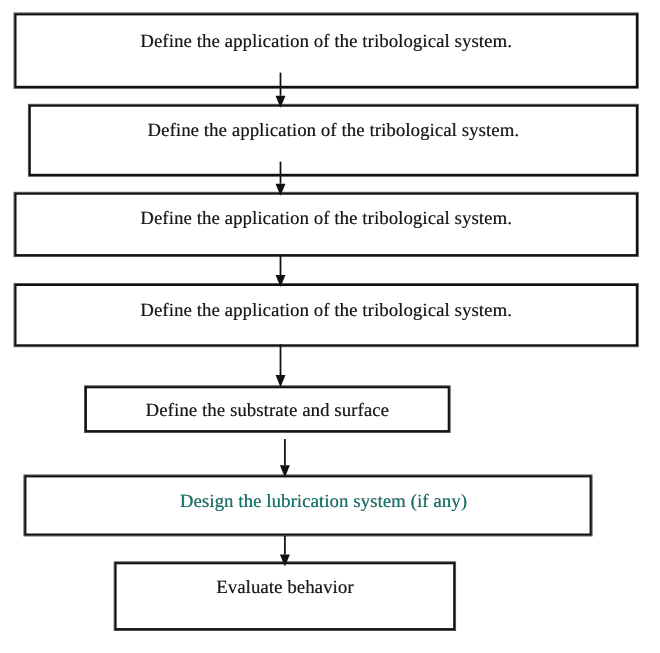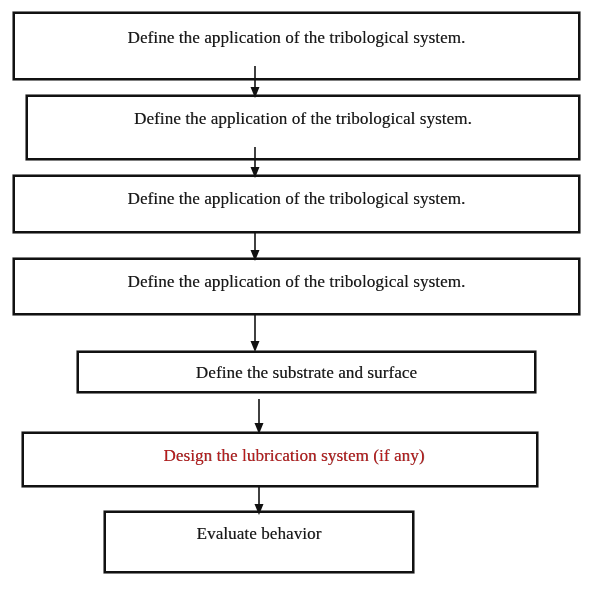--- a/index.html
+++ b/index.html
@@ -61,26 +61,26 @@
   </div>
 
   <div class="flow-box" id="box-2" style="left: 13px; top: 175px; width: 567px; height: 58px; border-color: rgb(17, 17, 17); background: rgb(255, 255, 255);">
     <span class="box-label" style="top: 12px; color: rgb(24, 24, 24);">Define the application of the tribological system.</span>
   </div>
 
   <div class="flow-box" id="box-3" style="left: 13px; top: 258px; width: 567px; height: 57px; border-color: rgb(17, 17, 17); background: rgb(255, 255, 255);">
     <span class="box-label" style="top: 12px; color: rgb(24, 24, 24);">Define the application of the tribological system.</span>
   </div>
 
-  <div class="flow-box" id="box-4" style="left: 77px; top: 351px; width: 459px; height: 42px; border-color: rgb(17, 17, 17); background: rgb(255, 255, 255);">
+  <div class="flow-box" id="box-4" style="left: 77px; top: 351px; width: 332px; height: 42px; border-color: rgb(17, 17, 17); background: rgb(255, 255, 255);">
     <span class="box-label" style="top: 10px; color: rgb(24, 24, 24);">Define the substrate and surface</span>
   </div>
 
   <div class="flow-box" id="box-5" style="left: 22px; top: 432px; width: 516px; height: 55px; border-color: rgb(17, 17, 17); background: rgb(255, 255, 255);">
-    <span class="box-label" style="top: 12px; color: #b91c1c; padding-left: 28px;">Design the lubrication system (if any)</span>
+    <span class="box-label" style="top: 12px; color: #0f766e; padding-left: 28px;">Design the lubrication system (if any)</span>
   </div>
 
   <div class="flow-box" id="box-6" style="left: 104px; top: 511px; width: 310px; height: 62px; border-color: rgb(17, 17, 17); background: rgb(255, 255, 255);">
     <span class="box-label" style="top: 11px; color: rgb(24, 24, 24);">Evaluate behavior</span>
   </div>
 
   <div class="flow-arrow" id="arrow-0" style="left: 248px; top: 66px;">
     <svg width="14" height="32" viewBox="0 0 14 32">
         <line x1="7" y1="0" x2="7" y2="21" stroke="#111111" stroke-width="1.6"></line>
         <polygon points="2.5,21 11.5,21 7,32" fill="#111111"></polygon>

